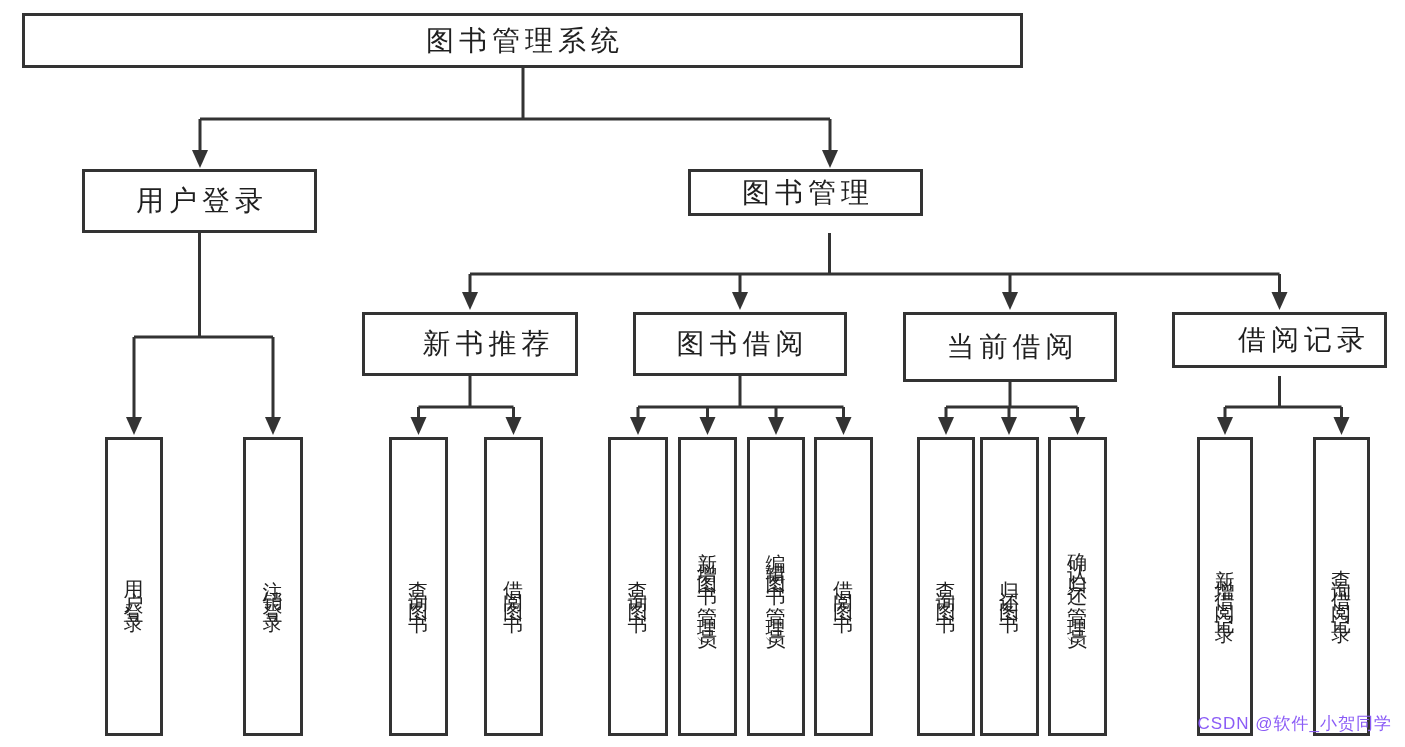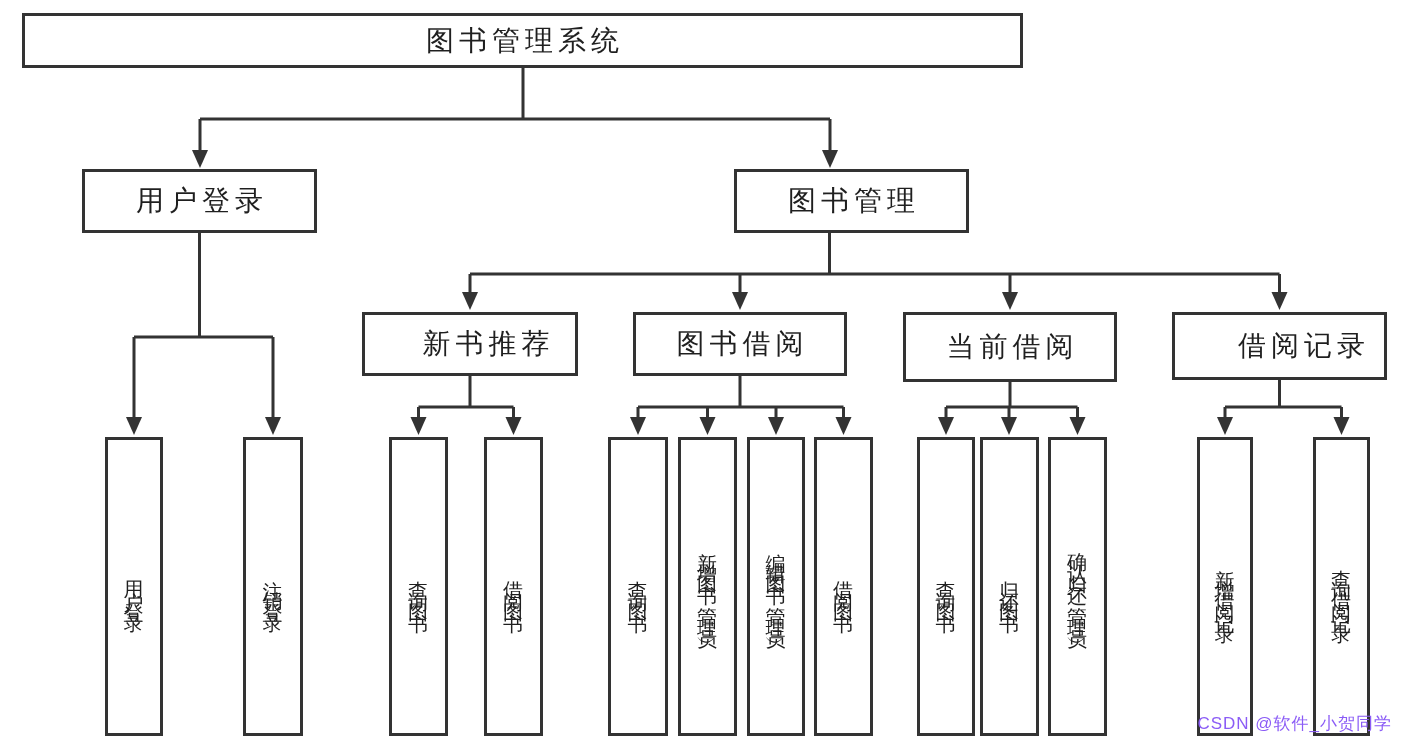--- a/index.html
+++ b/index.html
@@ -84,26 +84,26 @@
       <polygon points="1001,417 1017,417 1009,435"></polygon>
       <polygon points="1069.5,417 1085.5,417 1077.5,435"></polygon>
       <polygon points="1217,417 1233,417 1225,435"></polygon>
       <polygon points="1333.5,417 1349.5,417 1341.5,435"></polygon>
     </g>
   </svg>
 
   <div class="node hnode" style="left:22px; top:13px; width:1001px; height:55px;">图书管理系统</div>
 
   <div class="node hnode" style="left:82px; top:169px; width:235px; height:64px;">用户登录</div>
-  <div class="node hnode" style="left:734px; top:169px; width:235px; height:64px;text-align:right;">图书管理</div>
+  <div class="node hnode" style="left:688px; top:169px; width:235px; height:47px;text-align:right;">图书管理</div>
 
   <div class="node hnode" style="left:362px; top:312px; width:216px; height:64px;padding-left:32px;">新书推荐</div>
   <div class="node hnode" style="left:633px; top:312px; width:214px; height:64px;">图书借阅</div>
   <div class="node hnode" style="left:903px; top:312px; width:214px; height:70px;">当前借阅</div>
-  <div class="node hnode" style="left:1172px; top:312px; width:215px; height:68px;padding-left:44px;">借阅记录</div>
+  <div class="node hnode" style="left:1172px; top:312px; width:215px; height:56px;padding-left:44px;">借阅记录</div>
 
   <div class="node vnode" style="left:105px; top:437px; width:58px; height:299px;">
     <span>用户登录</span>
   </div>
   <div class="node vnode" style="left:243px; top:437px; width:60px; height:299px;">
     <span>注销登录</span>
   </div>
 
   <div class="node vnode" style="left:389px; top:437px; width:59px; height:299px;">
     <span>查询图书</span>

